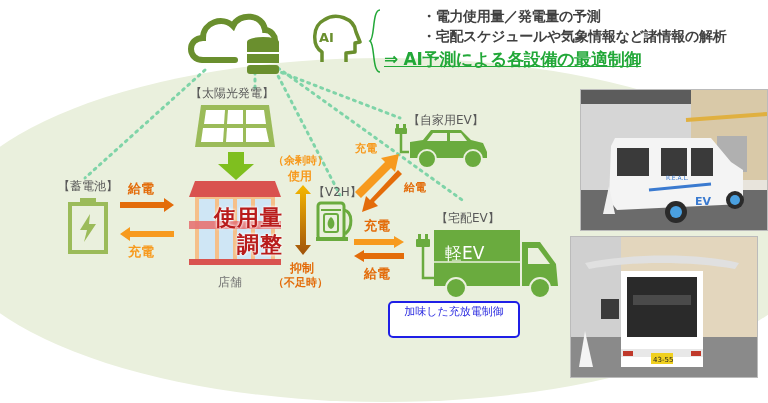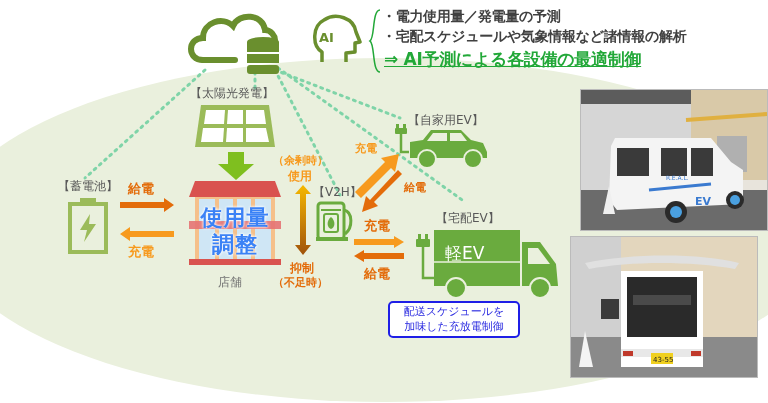--- a/index.html
+++ b/index.html
@@ -2,23 +2,23 @@
 <html><head>
 <meta charset="utf-8">
 <style>
   html, body { margin:0; padding:0; }
   body { width:768px; height:403px; position:relative; overflow:hidden; background:#ffffff; font-family:"DejaVu Sans", sans-serif; }
   .abs { position:absolute; }
   .bg-svg { position:absolute; left:0; top:0; }
   .label-gray { color:#595959; font-weight:normal; font-size:12px; white-space:nowrap; }
   .label-orange { color:#e36c0a; font-weight:bold; font-size:13px; white-space:nowrap; }
   .label-orange2 { color:#f79a1e; font-weight:bold; font-size:13px; white-space:nowrap; }
-  .ai-line { color:#404040; font-weight:bold; font-size:14px; white-space:nowrap; letter-spacing:-0.3px; }
+  .ai-line { color:#404040; font-weight:bold; font-size:14px; white-space:nowrap; letter-spacing:-0.3px;margin-left:40px; }
   .ai-result { color:#22a838; font-weight:bold; font-size:17px; white-space:nowrap; letter-spacing:-0.3px;text-decoration:underline; }
-  .store-text { color:#3b82f6; font-weight:bold; font-size:22px; white-space:nowrap; text-align:center; letter-spacing:1px; text-shadow:0 0 3px #fff, 0 0 3px #fff; }
+  .store-text { color:#b91c1c; font-weight:bold; font-size:22px; white-space:nowrap; text-align:right; letter-spacing:1px; text-shadow:0 0 3px #fff, 0 0 3px #fff; }
   .kei-text { color:#ffffff; font-weight:normal; font-size:17px; white-space:nowrap; }
   .note-box { border:2px solid #1f1fe6; border-radius:5px; background:#ffffff; color:#2a2ae0; font-size:11px; line-height:15px; text-align:center; }
   .photo { position:absolute; overflow:hidden; border:1px solid #bbb; }
 </style>
 </head>
 <body>
 
 <svg class="bg-svg" width="768" height="403">
   <ellipse cx="385" cy="230" rx="440" ry="172" fill="#eaf0dd"></ellipse>
   <g stroke="#7fd4a8" stroke-width="3" stroke-dasharray="2,5" stroke-linecap="round" fill="none">
@@ -161,21 +161,20 @@
   <rect x="18" y="2" width="86" height="56" fill="#6aab3e"></rect>
   <line x1="18" y1="34" x2="104" y2="34" stroke="#eaf0dd" stroke-width="1.5"></line>
   <path d="M106 14 L124 14 L140 36 L142 58 L106 58 Z" fill="#6aab3e"></path>
   <polygon points="112,20 122,20 134,36 112,36" fill="#eaf0dd"></polygon>
   <circle cx="40" cy="60" r="10" fill="#6aab3e" stroke="#eaf0dd" stroke-width="2"></circle>
   <circle cx="124" cy="60" r="10" fill="#6aab3e" stroke="#eaf0dd" stroke-width="2"></circle>
 </svg>
 <div class="abs kei-text" style="left:445px;top:242px">軽EV</div>
 
 <div class="abs note-box" style="left:388px;top:301px;width:128px;height:32px;padding-top:1px">
-  <div>配送スケジュールを</div>
   <div>加味した充放電制御</div>
 </div>
 
 <div class="photo" style="left:580px;top:89px;width:186px;height:140px;background:#86efac">
   <svg width="186" height="140">
     <rect x="0" y="0" width="186" height="140" fill="#e8e4dc"></rect>
     <rect x="0" y="0" width="120" height="100" fill="#d6d6d6"></rect>
     <rect x="0" y="0" width="130" height="14" fill="#5c5c5c"></rect>
     <rect x="110" y="0" width="76" height="90" fill="#d9c9a8"></rect>
     <path d="M105 30 L186 24" stroke="#e0b040" stroke-width="4"></path>

